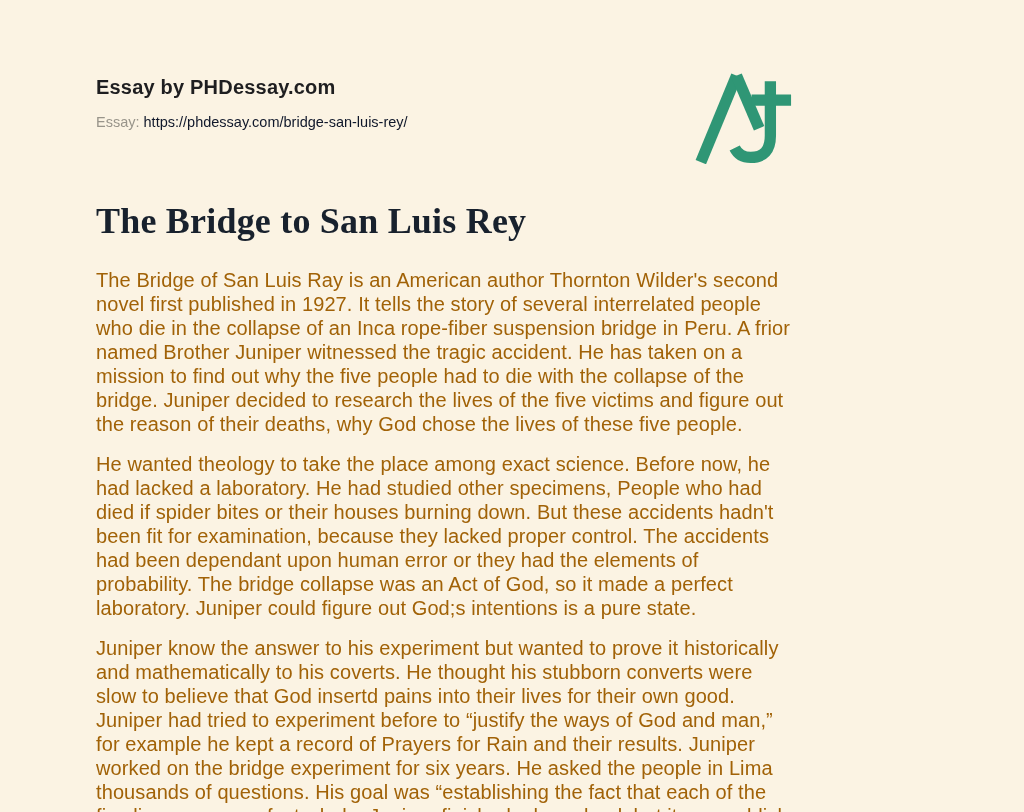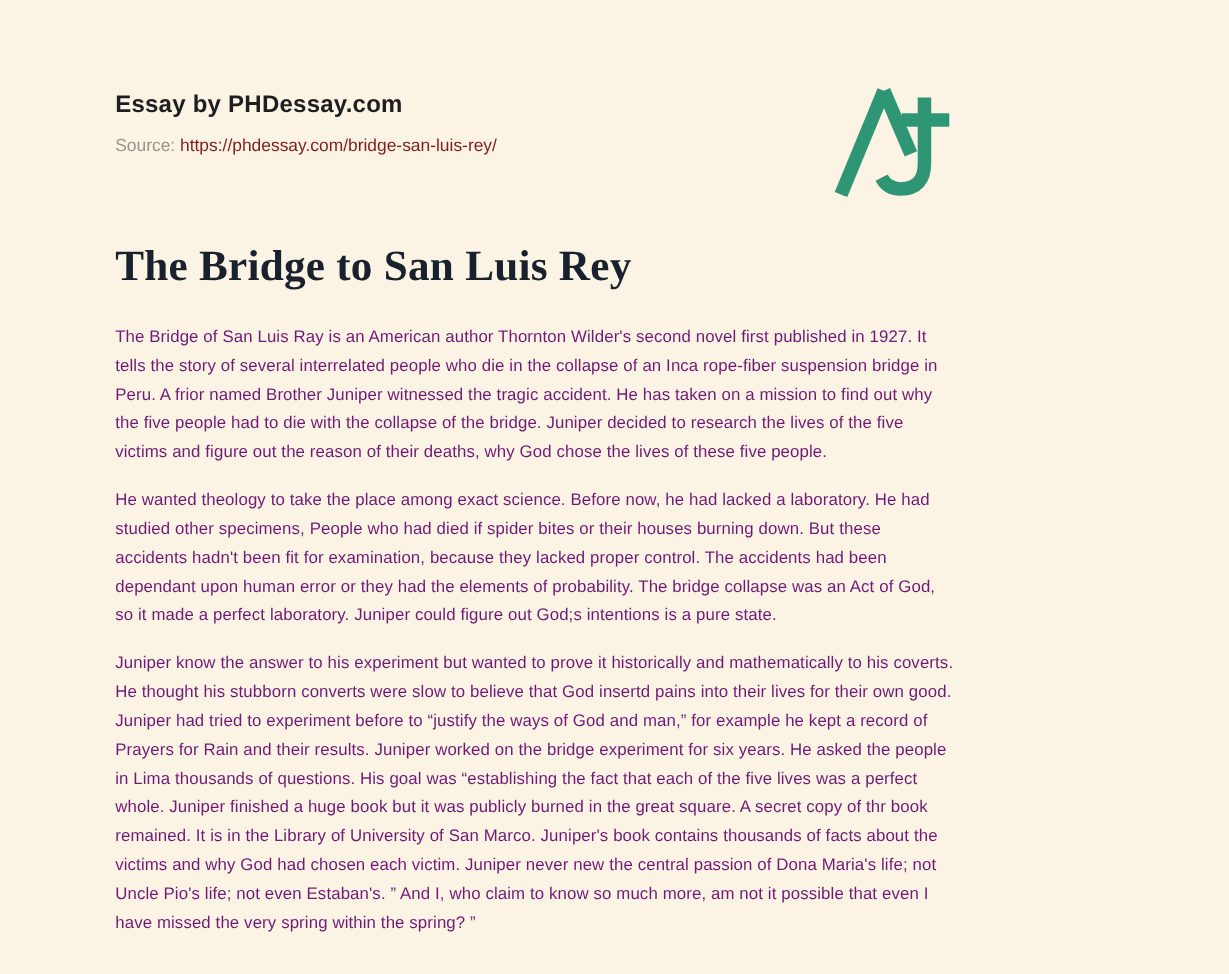--- a/index.html
+++ b/index.html
@@ -30,21 +30,21 @@
     color: #1e1e20;
     letter-spacing: 0.2px;
     font-family: "Liberation Sans", sans-serif;
   }
   .source-row {
     margin-top: 15px;
     font-size: 14.5px;
     color: #98948a;
   }
   .source-link {
-    color: #7f1d1d;
+    color: #0f172a;
     text-decoration: none;
   }
   .logo {
     position: absolute;
     top: 70px;
     right: 96px;
     width: 104px;
     height: 94px;
   }
   .article-title {
@@ -53,36 +53,36 @@
     font-size: 36px;
     font-weight: 700;
     color: #18212d;
     letter-spacing: 0.2px;
   }
   .article-body {
     margin-top: 26px;
   }
   .article-body p {
     margin: 0 0 16px 0;
-    font-size: 14px;
+    font-size: 20px;
     line-height: 24px;
-    color: #701a75;
+    color: #a16207;
     letter-spacing: 0.1px;
     max-width: 832px;
   }
 </style>
 </head>
 <body>
 
 <div class="page">
 
   <div class="header">
     <div class="header-title">Essay by PHDessay.com</div>
     <div class="source-row">
-      <span>Source:</span>
+      <span>Essay:</span>
       <a href="#" class="source-link">https://phdessay.com/bridge-san-luis-rey/</a>
     </div>
   </div>
 
   <div class="logo">
     <svg width="104" height="94" viewBox="0 0 110 100" xmlns="http://www.w3.org/2000/svg">
       <g stroke="#2f9675" stroke-width="12" fill="none" stroke-linecap="butt">
         <path d="M8 98 L46 6"></path>
         <path d="M46 6 L70 62"></path>
         <path d="M82 12 L82 70 Q82 93 61 93 Q49 93 44 83"></path>

